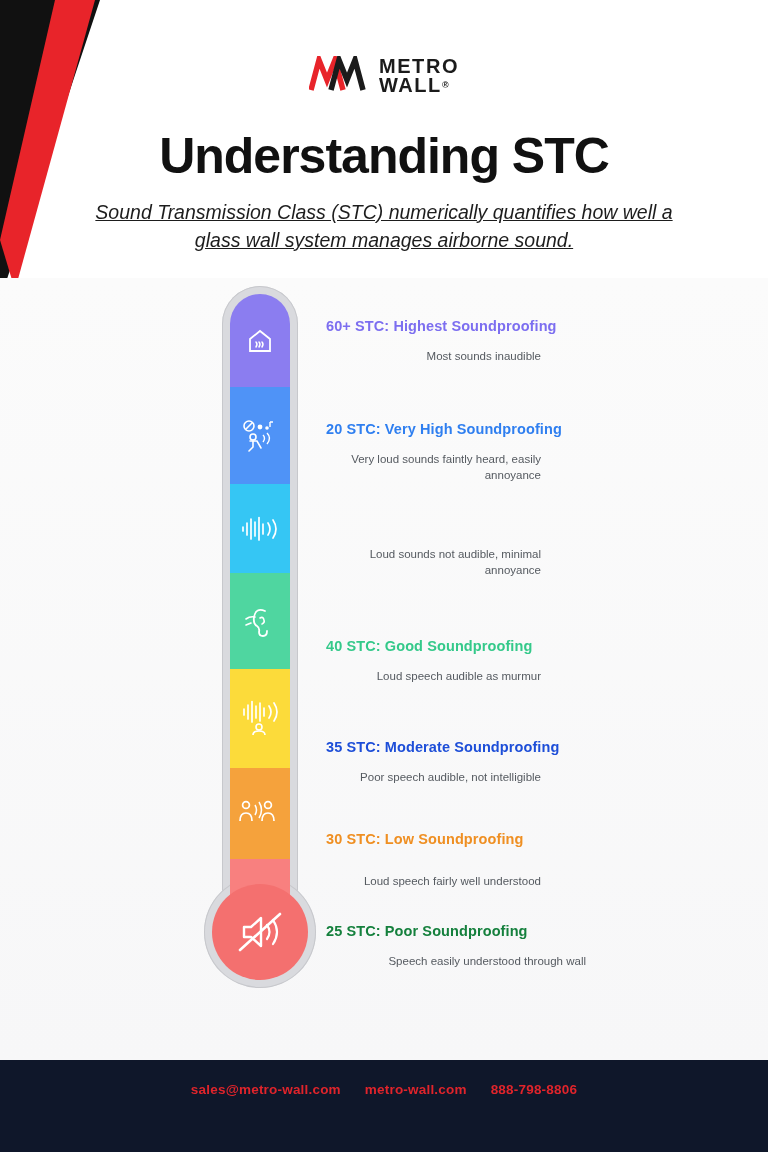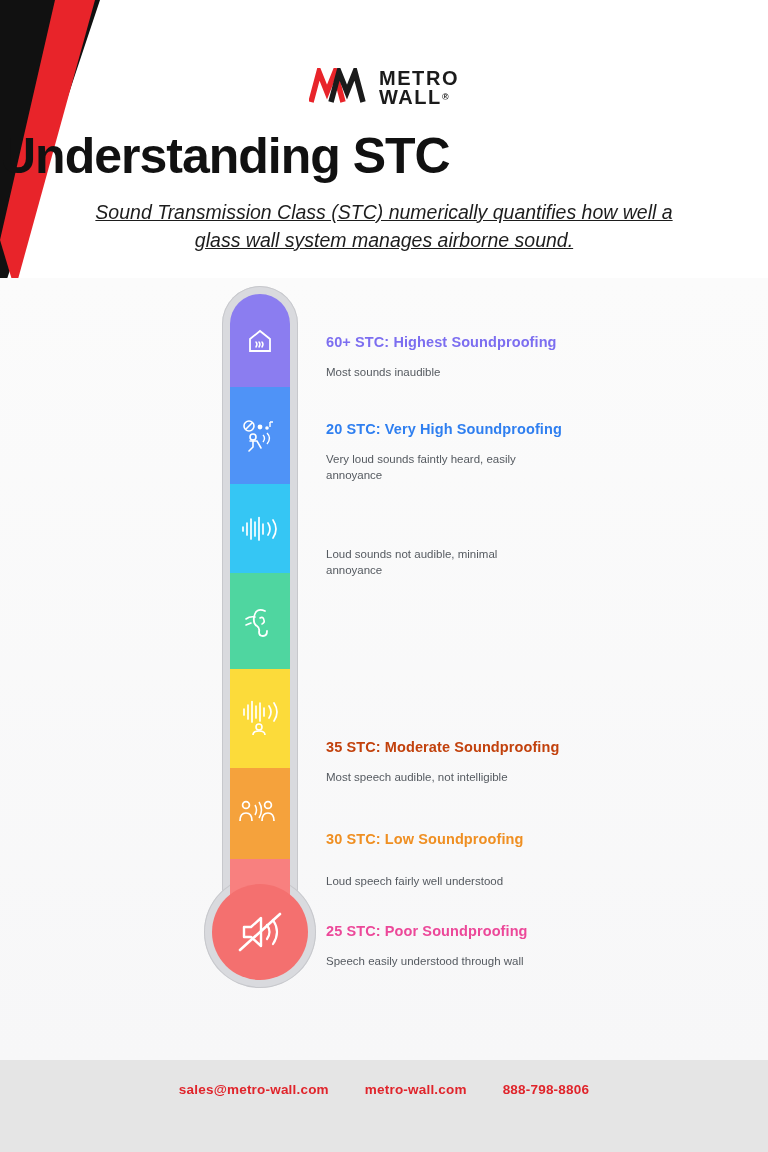--- a/index.html
+++ b/index.html
@@ -37,21 +37,21 @@
   
   .header {
     position: absolute;
     top: 0; left: 0;
     width: 768px;
     height: 278px;
     background: transparent;
   }
   .logo-wrap {
     position: absolute;
-    top: 68px;
+    top: 56px;
     left: 0; right: 0;
     display: flex;
     justify-content: center;
     align-items: center;
     gap: 12px;
   }
   .logo-mark {
     display: block;
   }
   .logo-text {
@@ -63,21 +63,21 @@
   }
   .logo-text .reg {
     font-size: 9px;
     vertical-align: top;
     letter-spacing: 0;
   }
   .title {
     position: absolute;
     top: 127px;
     left: 0; right: 0;
-    text-align: left;
+    text-align: center;
     font-size: 50px;
     font-weight: bold;
     letter-spacing: -1px;
     color: #111111;
   }
   .subtitle {
     position: absolute;
     top: 198px;
     left: 70px;
     width: 628px;
@@ -168,33 +168,34 @@
     font-size: 14.5px;
     font-weight: bold;
     letter-spacing: 0.1px;
   }
   .label-desc {
     margin-top: 14px;
     font-size: 11.5px;
     line-height: 16px;
     color: #555a60;
     max-width: 215px;
+    text-align: right;
   }
 
   
   .footer {
     position: absolute;
     top: 1060px; left: 0;
     width: 768px;
     height: 92px;
-    background: #e5e5e5;
+    background: #0f172a;
     display: flex;
     justify-content: center;
     align-items: flex-start;
-    gap: 36px;
+    gap: 24px;
     padding-top: 22px;
   }
   .footer a, .footer span {
     font-size: 13.5px;
     font-weight: bold;
     color: #e0242b;
     text-decoration: none;
     letter-spacing: 0.2px;
   }
 </style>
@@ -328,47 +329,51 @@
           <path d="M33 16 q5 7 0 14" fill="none" stroke="#fff" stroke-width="2.2" stroke-linecap="round"></path>
           <path d="M39 11 q8 12 0 24" fill="none" stroke="#fff" stroke-width="2.2" stroke-linecap="round"></path>
           <line x1="6" y1="41" x2="46" y2="5" stroke="#fff" stroke-width="2.6" stroke-linecap="round"></line>
         </svg>
       </span>
     </div>
   </div>
 
   <div class="labels">
 
-    <div class="label-row" style="top:56px">
+    <div class="label-row" style="top:40px">
       <div class="label-head" style="color:#7c6ef0">60+ STC: Highest Soundproofing</div>
       <div class="label-desc">Most sounds inaudible</div>
     </div>
 
     <div class="label-row" style="top:143px">
       <div class="label-head" style="color:#2f7ff0">20 STC: Very High Soundproofing</div>
       <div class="label-desc">Very loud sounds faintly heard, easily annoyance</div>
     </div>
 
     <div class="label-row" style="top:254px">
       <div class="label-desc">Loud sounds not audible, minimal annoyance</div>
     </div>
 
+    <div class="label-row" style="top:360px">
+      <div class="label-head" style="color:#34c98a">40 STC: Good Soundproofing</div>
+      <div class="label-desc">Loud speech audible as murmur</div>
+    </div>
 
     <div class="label-row" style="top:461px">
-      <div class="label-head" style="color:#c2410c">35 STC: Moderate Soundproofing</div>
-      <div class="label-desc">Most speech audible, not intelligible</div>
+      <div class="label-head" style="color:#1d4ed8">35 STC: Moderate Soundproofing</div>
+      <div class="label-desc">Poor speech audible, not intelligible</div>
     </div>
 
     <div class="label-row" style="top:553px">
       <div class="label-head" style="color:#ef8f22">30 STC: Low Soundproofing</div>
       <div class="label-desc" style="margin-top:26px">Loud speech fairly well understood</div>
     </div>
 
     <div class="label-row" style="top:645px">
-      <div class="label-head" style="color:#ec4899">25 STC: Poor Soundproofing</div>
+      <div class="label-head" style="color:#15803d">25 STC: Poor Soundproofing</div>
       <div class="label-desc" style="max-width:260px">Speech easily understood through wall</div>
     </div>
   </div>
 
   <div class="footer">
     <a href="#">sales@metro-wall.com</a>
     <a href="#">metro-wall.com</a>
     <span>888-798-8806</span>
   </div>
 

